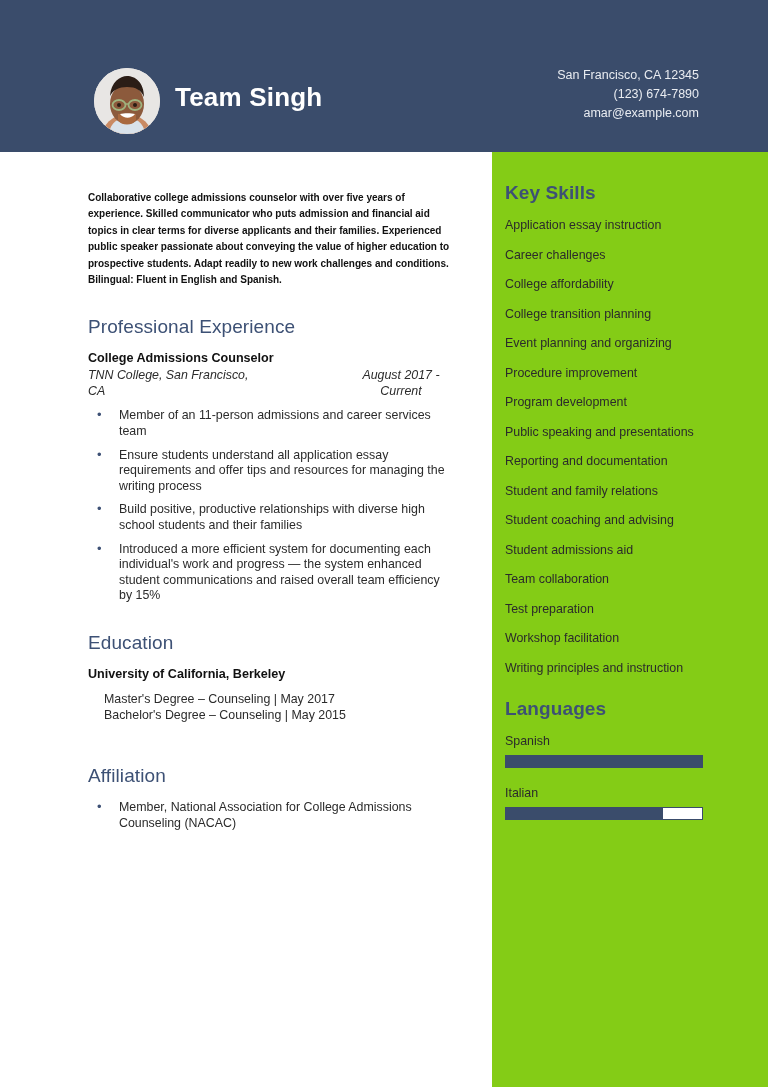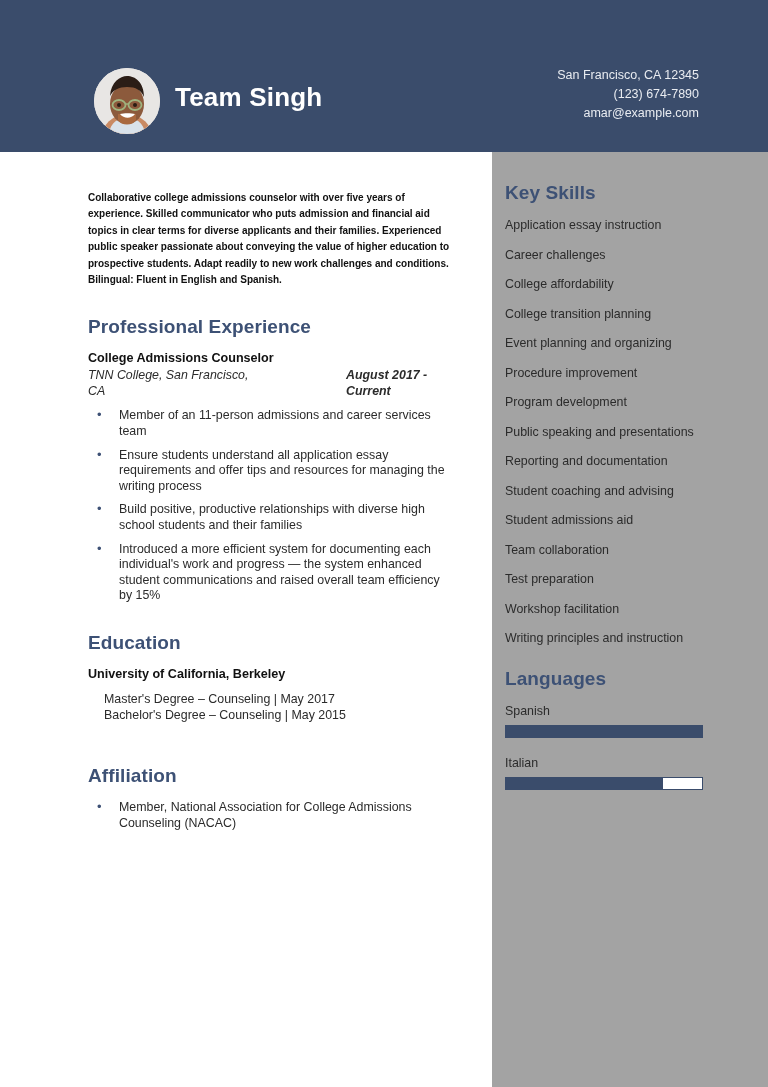--- a/index.html
+++ b/index.html
@@ -62,21 +62,21 @@
     line-height: 19px;
   }
 
   
   .sidebar {
     position: absolute;
     left: 492px;
     top: 152px;
     width: 276px;
     height: 935px;
-    background: #a3a3a3;
+    background: #84cc16;
     padding: 30px 38px 12px 13px;
   }
 
   .side-heading {
     color: #3d5175;
     font-size: 19px;
     font-weight: bold;
     margin-bottom: 14px;
     letter-spacing: 0.1px;
   }
@@ -120,21 +120,21 @@
     font-size: 10px;
     font-weight: bold;
     color: #111111;
     line-height: 16.4px;
     margin-bottom: 28px;
   }
 
   .main-heading {
     color: #3d5175;
     font-size: 19px;
-    font-weight: bold;
+    font-weight: normal;
     margin-bottom: 13px;
     letter-spacing: 0.1px;
   }
 
   .job-title {
     font-size: 12.6px;
     font-weight: bold;
     color: #111111;
     margin-bottom: 3px;
   }
@@ -143,21 +143,21 @@
     display: flex;
     justify-content: space-between;
     align-items: flex-start;
     font-style: italic;
     font-size: 12.4px;
     color: #2b2b2b;
     line-height: 15.5px;
     margin-bottom: 9px;
   }
   .job-company { width: 175px; }
-  .job-dates { width: 110px; text-align: left; font-weight: bold; }
+  .job-dates { width: 110px; text-align: center; }
 
   ul.bullets { list-style: none; }
   ul.bullets li {
     position: relative;
     padding-left: 31px;
     font-size: 12.4px;
     color: #2b2b2b;
     line-height: 15.6px;
     margin-bottom: 8px;
   }
@@ -223,20 +223,21 @@
     <div id="skills-list">
         <div class="skill-item">Application essay instruction</div>
         <div class="skill-item">Career challenges</div>
         <div class="skill-item">College affordability</div>
         <div class="skill-item">College transition planning</div>
         <div class="skill-item">Event planning and organizing</div>
         <div class="skill-item">Procedure improvement</div>
         <div class="skill-item">Program development</div>
         <div class="skill-item">Public speaking and presentations</div>
         <div class="skill-item">Reporting and documentation</div>
+        <div class="skill-item">Student and family relations</div>
         <div class="skill-item">Student coaching and advising</div>
         <div class="skill-item">Student admissions aid</div>
         <div class="skill-item">Team collaboration</div>
         <div class="skill-item">Test preparation</div>
         <div class="skill-item">Workshop facilitation</div>
         <div class="skill-item">Writing principles and instruction</div>
       </div>
 
     <div class="side-heading" style="margin-top:22px;">Languages</div>
     <div id="languages-list">

